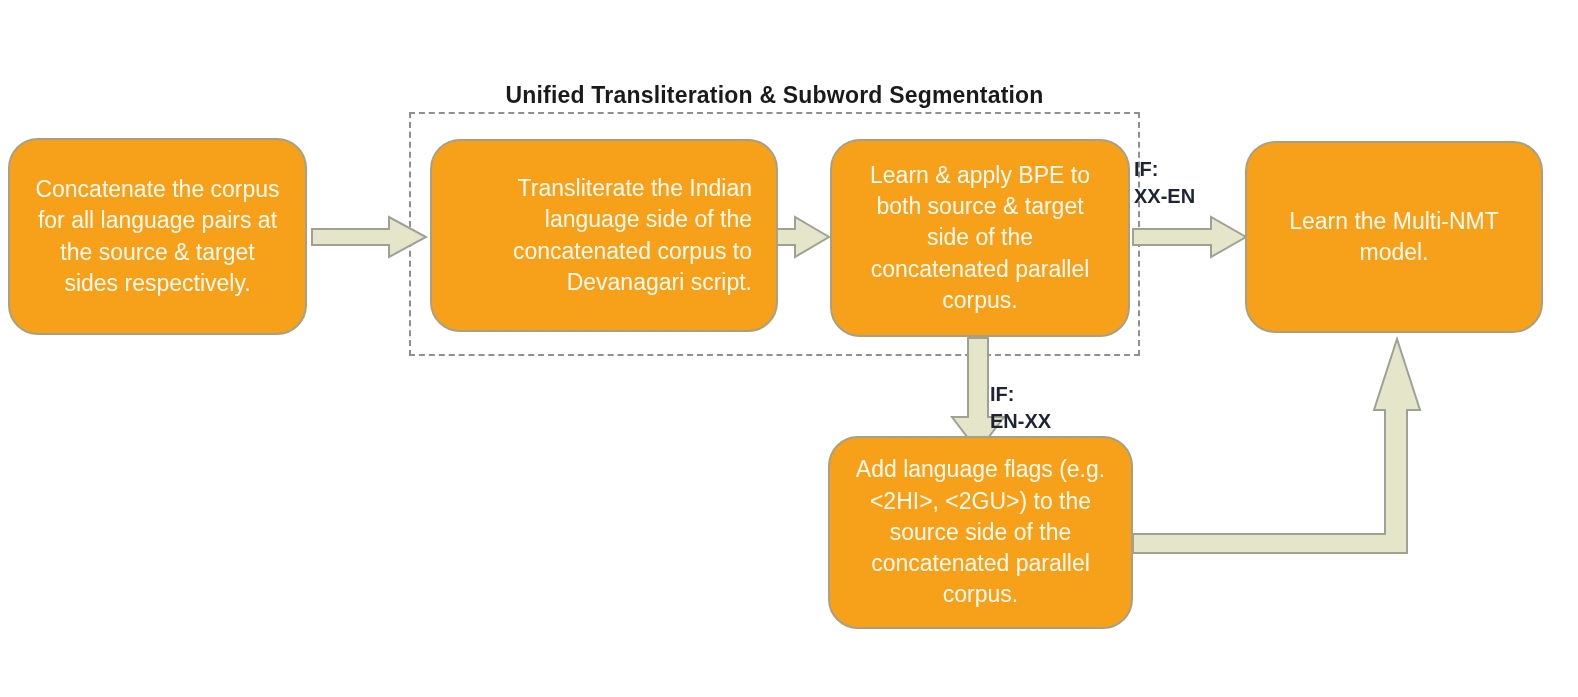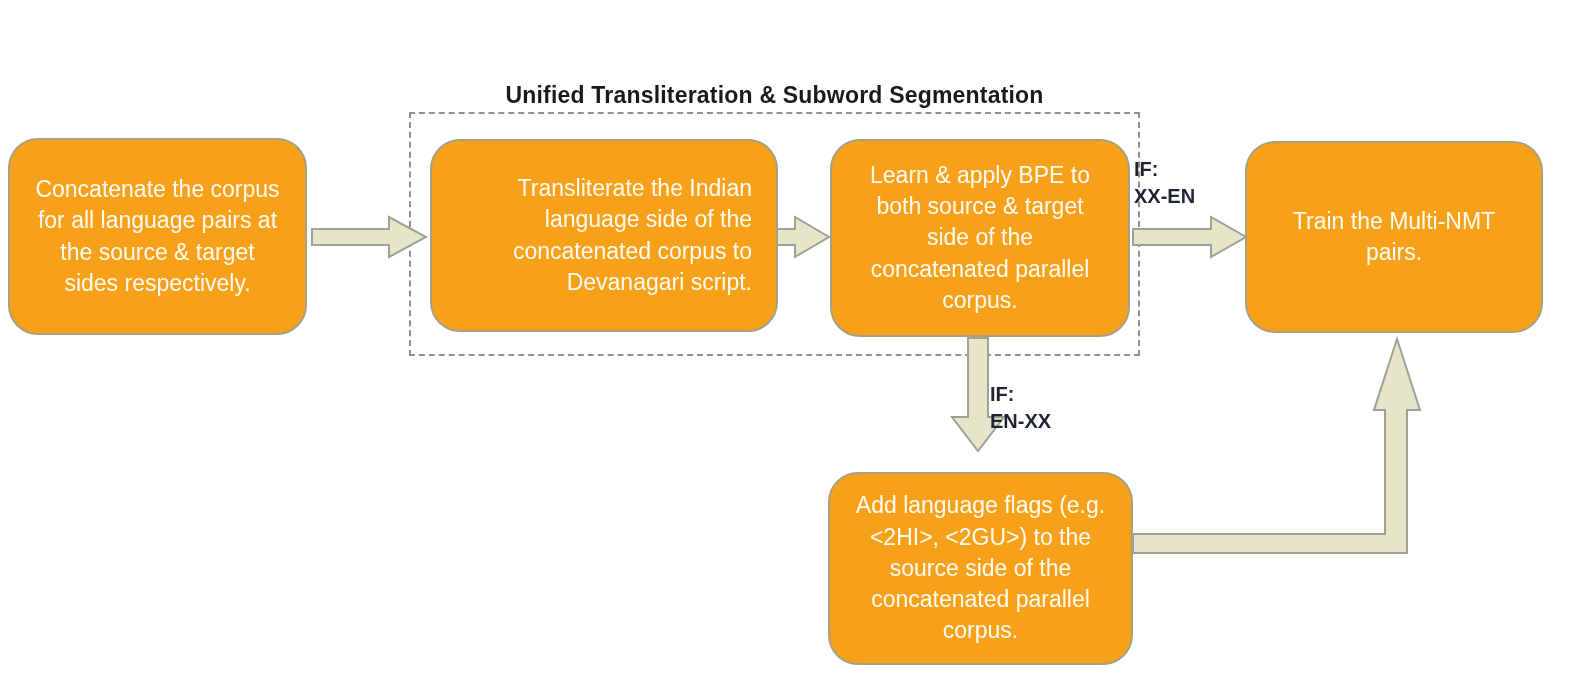--- a/index.html
+++ b/index.html
@@ -49,21 +49,21 @@
     justify-content: center;
     text-align: center;
     font-size: 23px;
     line-height: 1.36;
     padding: 8px 24px;
   }
   .box-concatenate    { left: 8px;    top: 138px; width: 299px; height: 197px; }
   .box-transliterate  { left: 430px;  top: 139px; width: 348px; height: 193px; text-align: right; }
   .box-bpe            { left: 830px;  top: 139px; width: 300px; height: 198px; }
   .box-train          { left: 1245px; top: 141px; width: 298px; height: 192px; }
-  .box-language-flags { left: 828px;  top: 472px; width: 305px; height: 193px; }
+  .box-language-flags { left: 828px;  top: 436px; width: 305px; height: 193px; }
 
   .arrows-layer {
     position: absolute;
     left: 0;
     top: 0;
     width: 1578px;
     height: 697px;
     pointer-events: none;
   }
   .arrows-layer polygon {
@@ -99,21 +99,21 @@
     <polygon points="968,338 968,417 952,417 978,451 1004,417 988,417 988,338"></polygon>
     <polygon points="1133,534 1385,534 1385,410 1374,410 1397,339 1420,410 1407,410 1407,553 1133,553"></polygon>
   </svg>
 
   <div class="flow-box box-concatenate">Concatenate the corpus for all language pairs at the source &amp; target sides respectively.</div>
 
   <div class="flow-box box-transliterate">Transliterate the Indian language side of the concatenated corpus to Devanagari script.</div>
 
   <div class="flow-box box-bpe">Learn &amp; apply BPE to both source &amp; target side of the concatenated parallel corpus.</div>
 
-  <div class="flow-box box-train">Train the Multi-NMT pairs.</div>
+  <div class="flow-box box-train">Learn the Multi-NMT model.</div>
 
   <div class="flow-box box-language-flags">Add language flags (e.g. &lt;2HI&gt;, &lt;2GU&gt;) to the source side of the concatenated parallel corpus.</div>
 
   <div class="condition-label label-xx-en">IF:
 XX-EN</div>
 
   <div class="condition-label label-en-xx">IF:
 EN-XX</div>
 
 </div>

